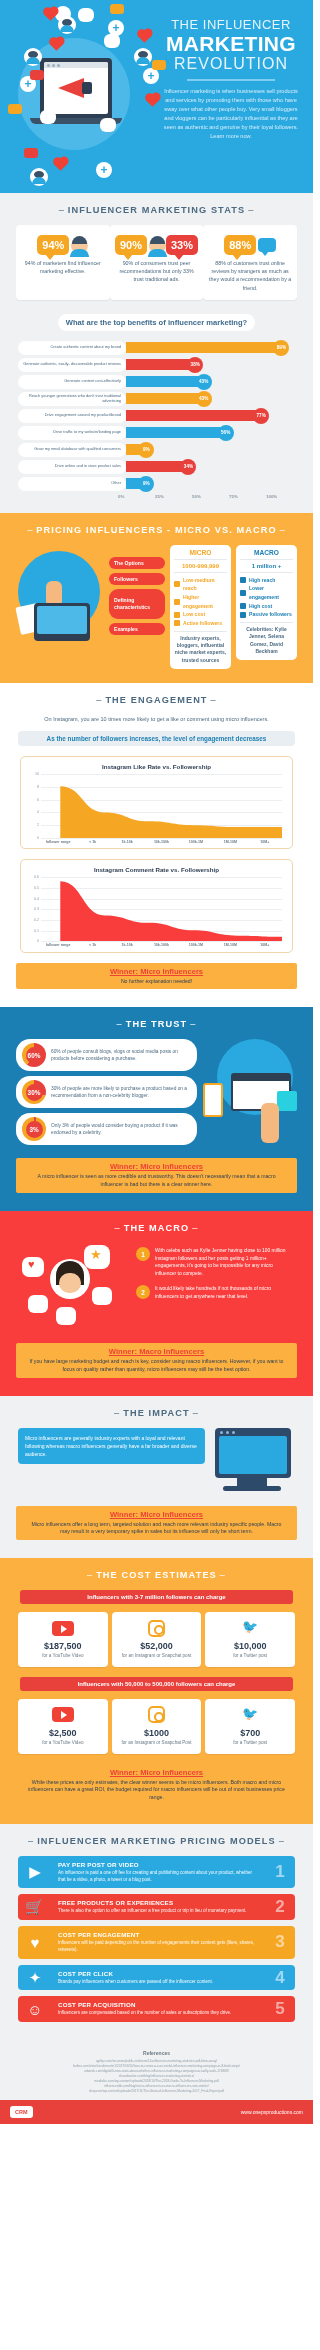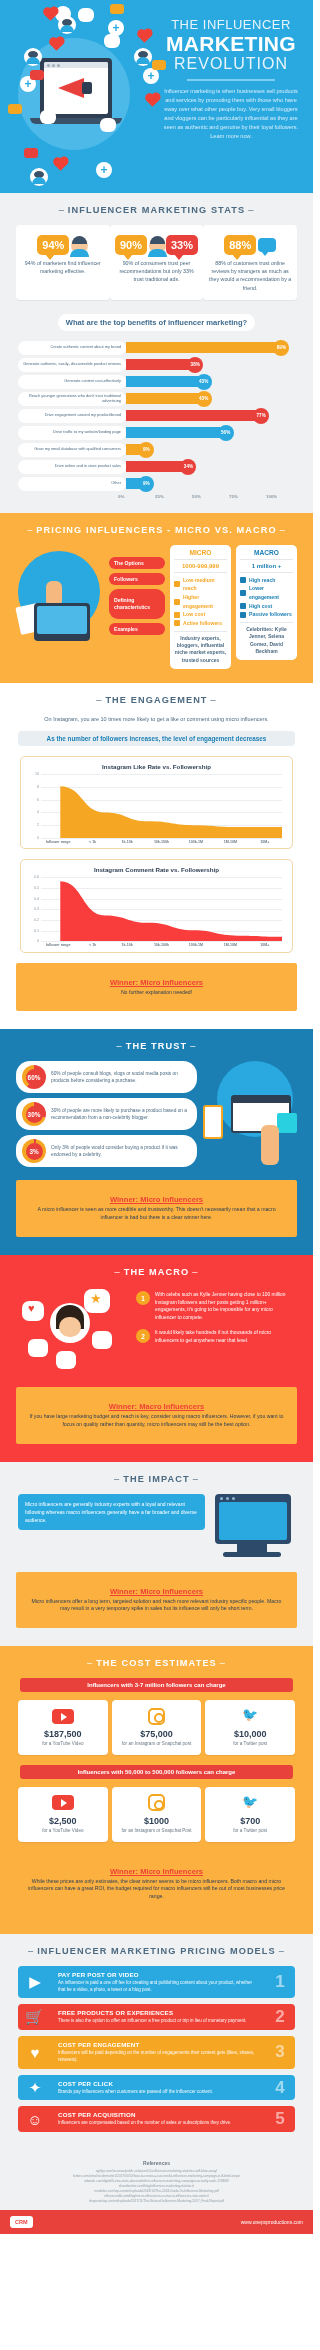--- a/index.html
+++ b/index.html
@@ -158,21 +158,21 @@
   .chartcard h4 { text-align:center; font-size:6.2px; color:#2e3f54; margin-bottom:4px; }
   .plot { position:relative; height:64px; margin-left:16px; margin-right:6px; }
   .ytick { position:absolute; left:-15px; font-size:3.6px; color:#8b9aa6; transform:translateY(-50%); width:13px; text-align:right;}
   .gline { position:absolute; left:0; right:0; height:1px; background:#eceff1; }
   .plot svg { position:absolute; left:0; top:0; width:100%; height:100%; }
   .xaxis { display:flex; margin-left:16px; margin-right:6px; margin-top:2px; }
   .xaxis span { flex:1; font-size:3.6px; color:#6b7a86; text-align:center; font-weight:bold; line-height:1.2;}
 
   
   .winner {
-    background:#fbb040; margin:8px 6px 4px; border-radius:2px; padding:15px 10px; text-align:center;
+    background:#fbb040; margin:8px 6px 4px; border-radius:2px; padding:4px 10px; text-align:center;
     position:relative;
   }
   .winner-t { color:#ef4136; font-size:7.6px; font-weight:bold; text-decoration:underline; margin-bottom:2px;}
   .winner-p { color:#2e3f54; font-size:5.2px; line-height:1.5;}
 
   
   .trust-wrap { display:flex; gap:4px; padding:0 6px; align-items:flex-start; }
   .trust-list { flex:1; }
   .trust-row { background:#fff; border-radius:14px; display:flex; align-items:center; gap:5px; padding:4px 6px; margin-bottom:5px;}
   .donut { width:24px;height:24px;border-radius:50%;flex:none;display:flex;align-items:center;justify-content:center;
@@ -678,21 +678,21 @@
         <div class="cost-ico">
             <span class="yt"></span>
           </div>
         <div class="cost-amt">$187,500</div>
         <div class="cost-sub">for a YouTube Video</div>
       </div>
       <div class="cost-card">
         <div class="cost-ico">
             <span class="ig"></span>
           </div>
-        <div class="cost-amt">$75,000</div>
+        <div class="cost-amt">$52,000</div>
         <div class="cost-sub">for an Instagram or Snapchat post</div>
       </div>
       <div class="cost-card">
         <div class="cost-ico">
             <span class="tw"></span>
           </div>
         <div class="cost-amt">$10,000</div>
         <div class="cost-sub">for a Twitter post</div>
       </div>
     </div>

